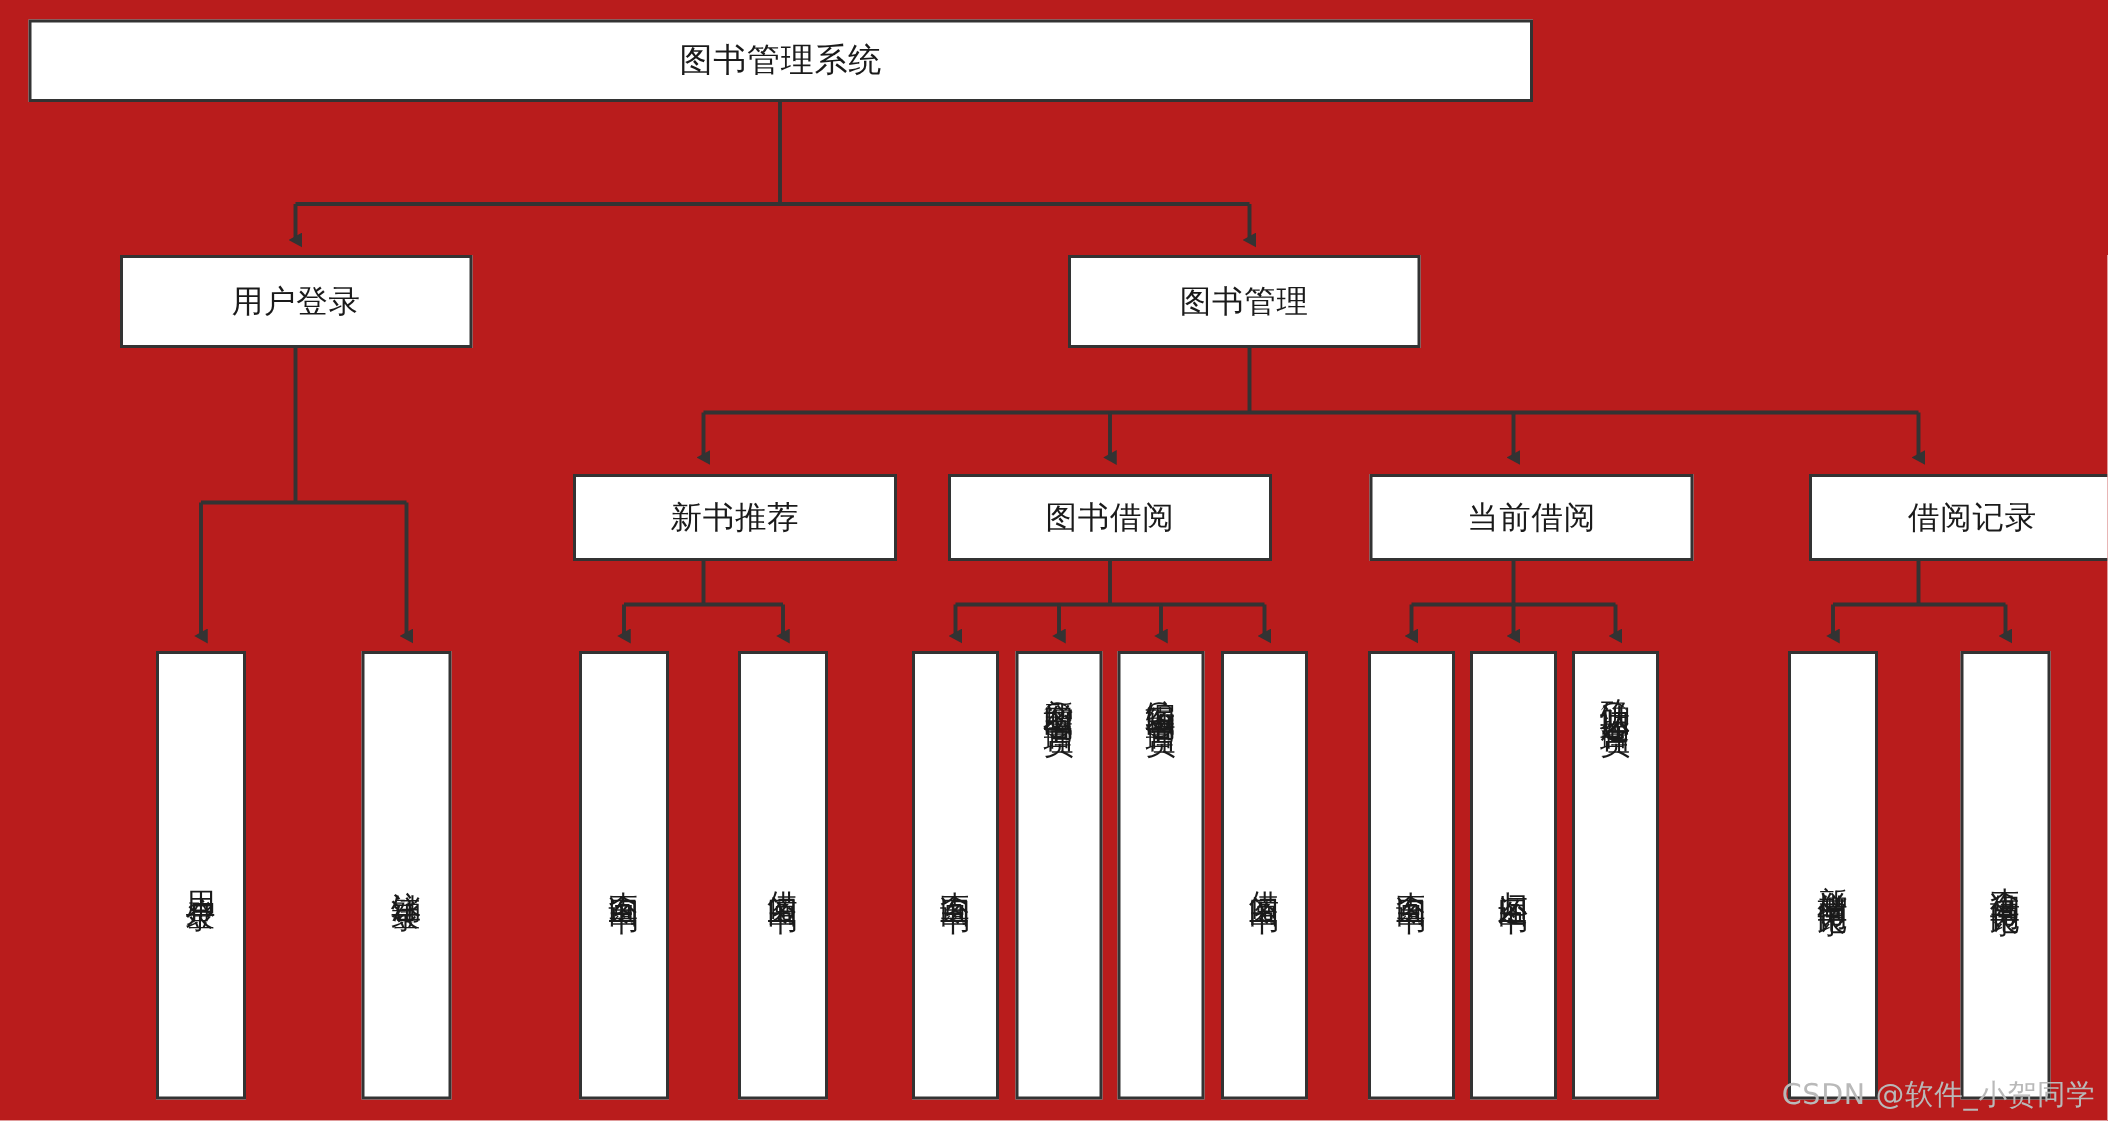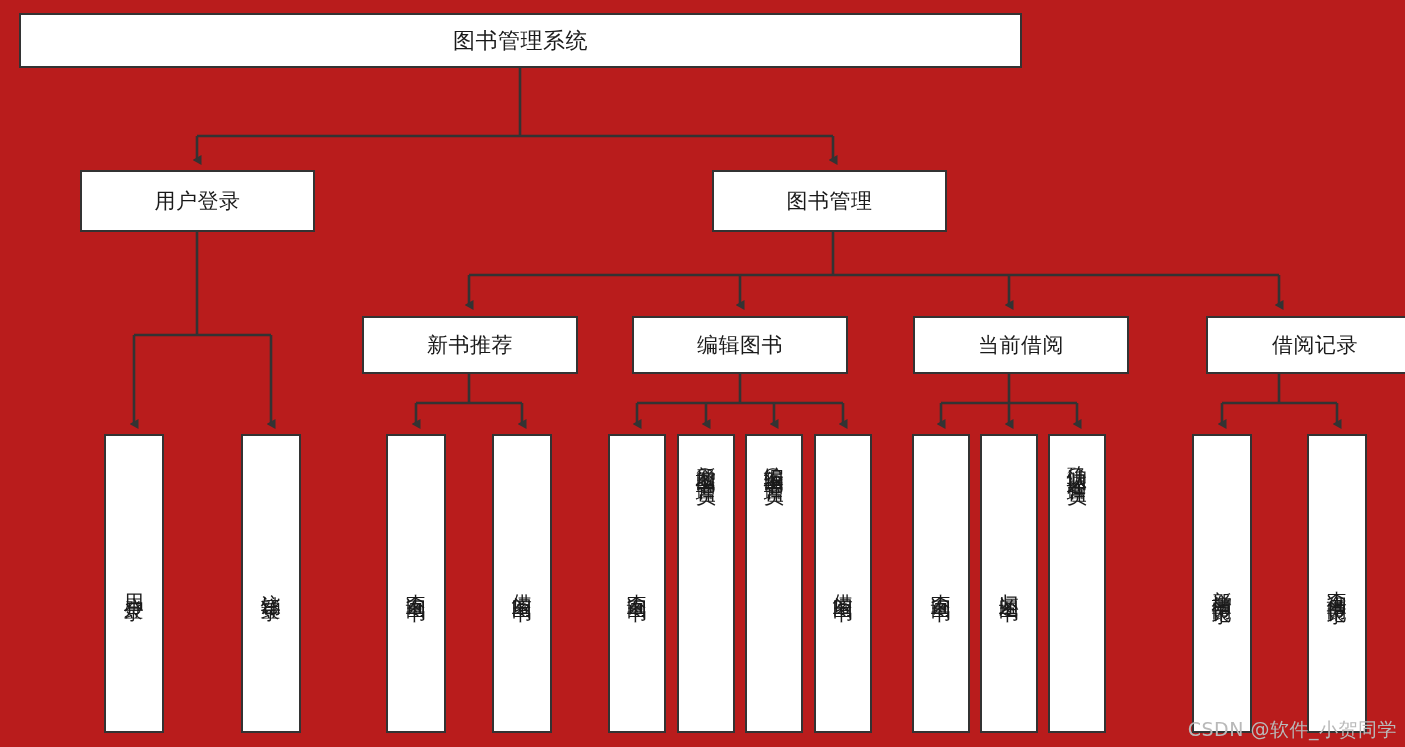--- a/index.html
+++ b/index.html
@@ -145,26 +145,26 @@
   </div>
 
   <div class="node h" style="left:80px; top:170px; width:235px; height:62px;">
     <span class="node-label">用户登录</span>
   </div>
 
   <div class="node h" style="left:712px; top:170px; width:235px; height:62px;">
     <span class="node-label">图书管理</span>
   </div>
 
-  <div class="node h" style="left:362px; top:316px; width:216px; height:58px;">
+  <div class="node h" style="left:382px; top:316px; width:216px; height:58px;">
     <span class="node-label">新书推荐</span>
   </div>
 
   <div class="node h" style="left:632px; top:316px; width:216px; height:58px;">
-    <span class="node-label">编辑图书</span>
+    <span class="node-label">图书借阅</span>
   </div>
 
   <div class="node h" style="left:901px; top:316px; width:216px; height:58px;margin-left:12px;">
     <span class="node-label">当前借阅</span>
   </div>
 
   <div class="node h" style="left:1170px; top:316px; width:218px; height:58px;margin-left:36px;">
     <span class="node-label">借阅记录</span>
   </div>
 

